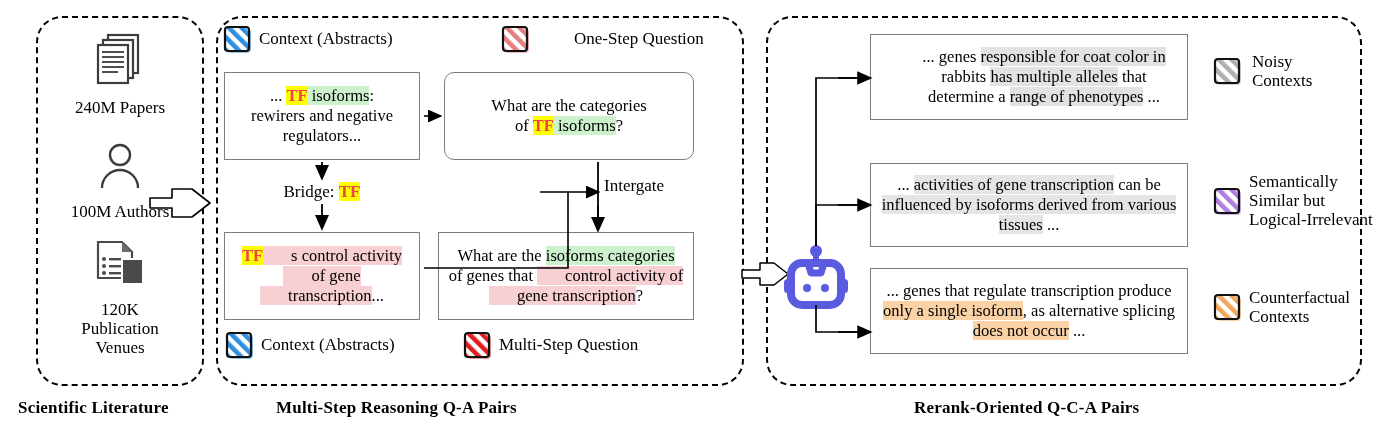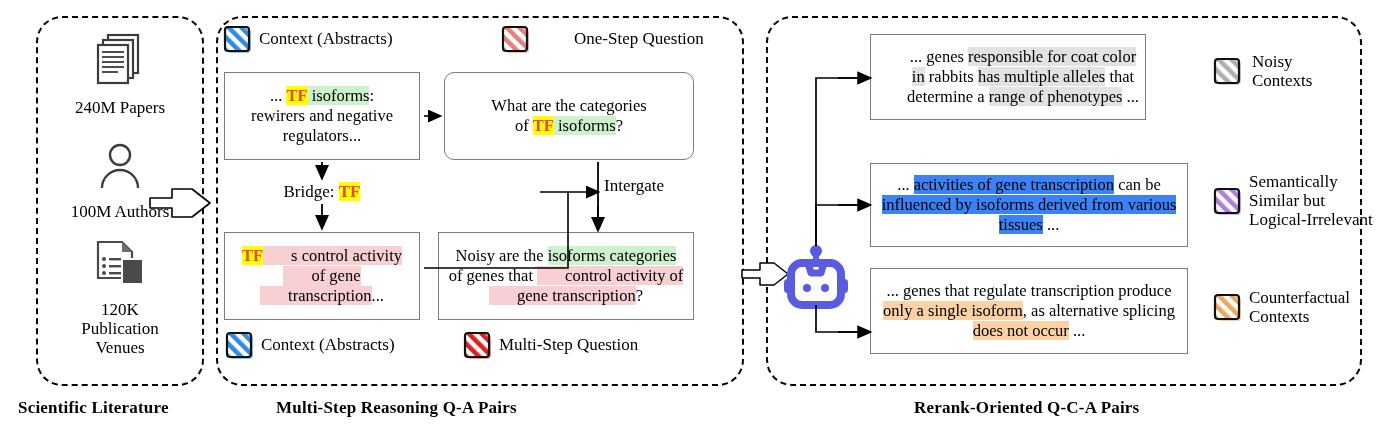--- a/index.html
+++ b/index.html
@@ -60,21 +60,21 @@
     line-height:1.22;
     padding:4px 6px;
   }
   .tbox .inner { width:100%; }
 
   
   .hl-y  { background:#ffff00; color:#ef4444; font-weight:bold; }
   .hl-g  { background:#cdf0cd; }
   .hl-p  { background:#f8d0d4;padding-left:28px; }
   .hl-gray   { background:#e2e2e2; }
-  .hl-purple { background:#3b82f6; }
+  .hl-purple { background:#e5e5e5; }
   .hl-orange { background:#fbd2a6; }
 
   
   .legend { position:absolute; display:flex; align-items:center; gap:7px; }
   .legend .txt { font-size:17px; line-height:1.12; white-space:pre-line; }
   .chip { width:30px; height:30px; flex:0 0 30px; position:relative; }
 
   
   #box-ctx1  { left:224px; top:72px;  width:196px; height:88px; }
   #box-q1    { left:444px; top:72px;  width:250px; height:88px;border-radius:10px; }
@@ -85,21 +85,21 @@
                 text-align:center; font-size:17px; }
   #lbl-intergate { position:absolute; left:604px; top:176px; font-size:17px; }
 
   
   #lg-ctx1 { left:222px; top:24px; }
   #lg-q1   { left:500px; top:24px;gap:44px; }
   #lg-ctx2 { left:224px; top:330px; }
   #lg-q2   { left:462px; top:330px; }
 
   
-  #box-r1 { left:870px; top:34px;  width:276px; height:86px;padding-left:36px; }
+  #box-r1 { left:870px; top:34px;  width:318px; height:86px;padding-left:36px; }
   #box-r2 { left:870px; top:163px; width:318px; height:84px; }
   #box-r3 { left:870px; top:268px; width:318px; height:86px; }
 
   #lg-r1 { left:1212px; top:52px;gap:10px; }
   #lg-r2 { left:1212px; top:172px; }
   #lg-r3 { left:1212px; top:288px; }
 
   
   svg.overlay { position:absolute; left:0; top:0; width:1396px; height:436px;
                 pointer-events:none; }
@@ -268,21 +268,21 @@
   <div class="tbox" id="box-ctx2">
     <div class="inner">
       <div><span class="hl-y">TF</span><span class="hl-p">s control activity</span></div>
       <div class="hl-p" style="display:inline-block">of gene</div>
       <div><span class="hl-p">transcription</span><span>...</span></div>
     </div>
   </div>
 
   <div class="tbox" id="box-q2">
     <div class="inner">
-      <div><span>Noisy are the </span><span class="hl-g">isoforms categories</span></div>
+      <div><span>What are the </span><span class="hl-g">isoforms categories</span></div>
       <div><span>of  genes that </span><span class="hl-p">control activity of</span></div>
       <div><span class="hl-p">gene transcription</span><span>?</span></div>
     </div>
   </div>
 
   <div class="tbox" id="box-r1">
     <div class="inner"><span>... genes </span><span class="hl-gray">responsible for coat color in</span><span> rabbits </span><span class="hl-gray">has multiple alleles</span><span> that determine a </span><span class="hl-gray">range of phenotypes</span><span> ...</span></div>
   </div>
   <div class="tbox" id="box-r2">
     <div class="inner"><span>... </span><span class="hl-purple">activities of gene transcription</span><span> can be </span><span class="hl-purple">influenced by isoforms derived from various tissues</span><span> ...</span></div>

